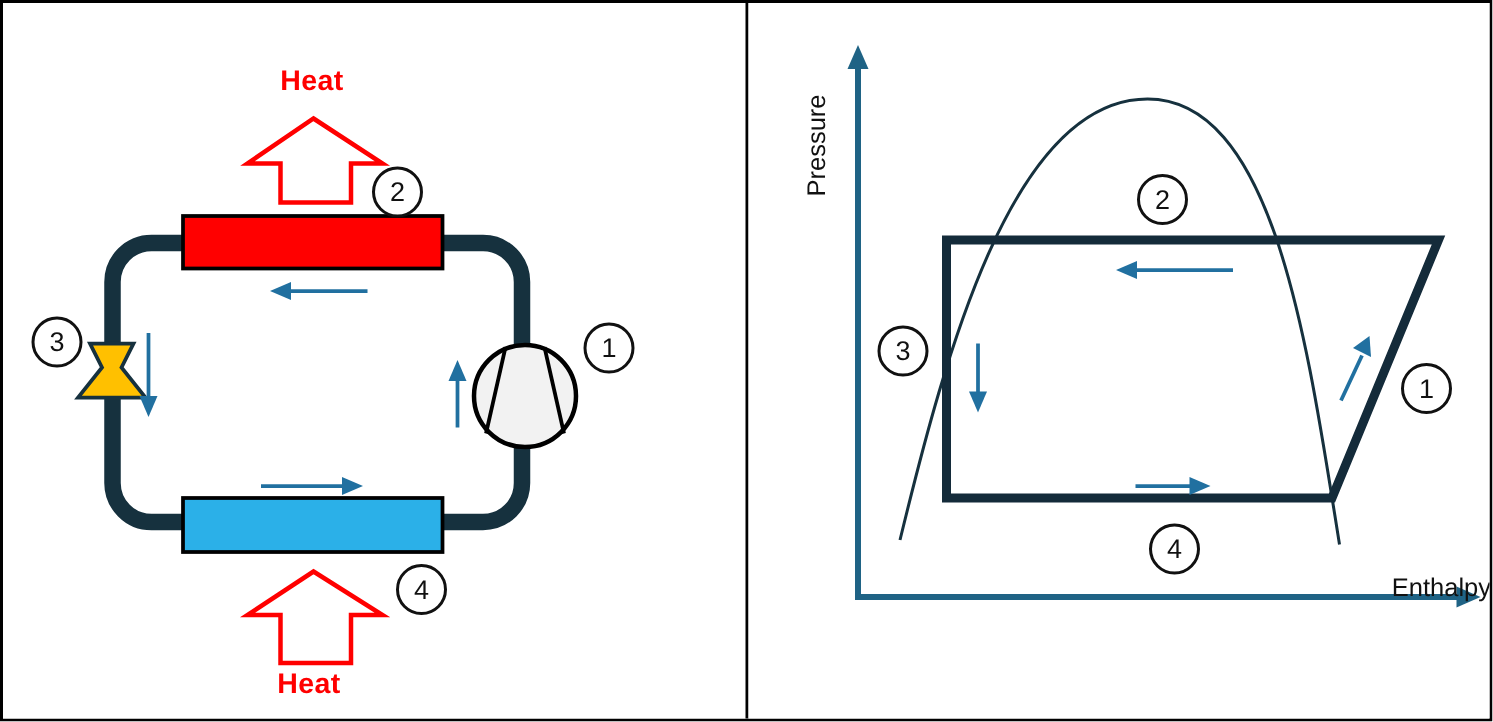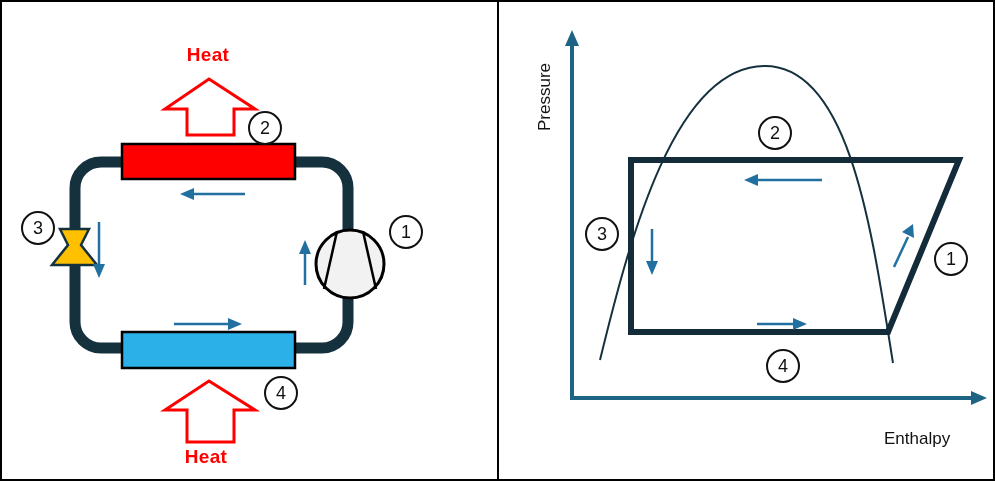--- a/index.html
+++ b/index.html
@@ -21,21 +21,21 @@
   }
   .heat-label {
     position:absolute; width:100px; text-align:center;
     font-size:19px; font-weight:bold; letter-spacing:0.3px;
   }
   .axis-label { position:absolute; color:#111; font-size:17px; }
   .pressure-label {
     position:absolute; left:-14px; top:85px; width:120px; text-align:center;
     transform:rotate(-90deg); color:#111; font-size:17px;
   }
-  .enthalpy-label { left:385px; top:427px; width:110px; text-align:left; }
+  .enthalpy-label { left:385px; top:380px; width:110px; text-align:right; }
 </style>
 </head>
 <body>
 
 <div class="frame">
 
   <div class="panel panel-left">
 
     <svg width="497" height="477" viewBox="0 0 497 477">
 

